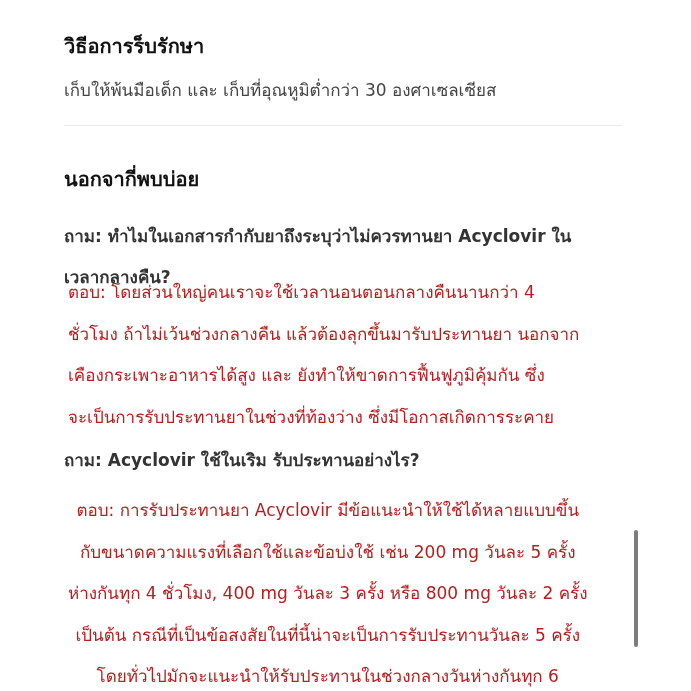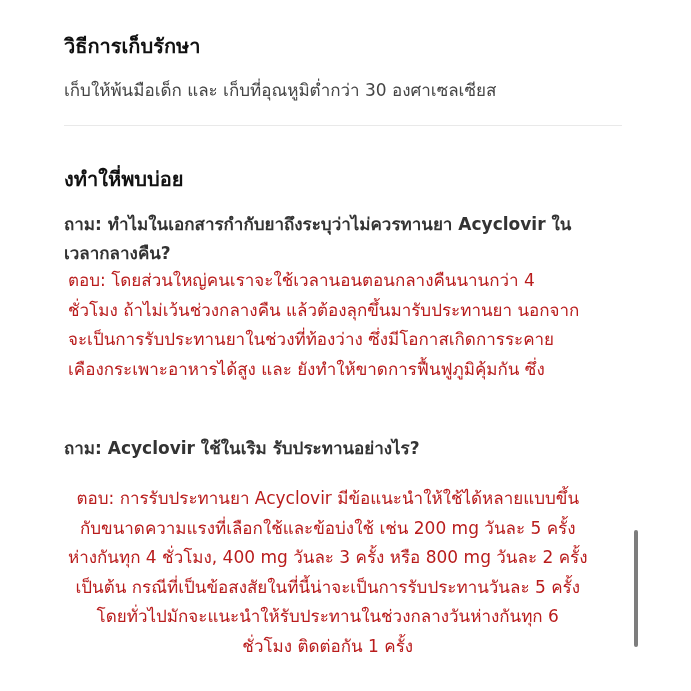--- a/index.html
+++ b/index.html
@@ -3,42 +3,42 @@
 <meta charset="utf-8">
 <style>
   html, body { margin: 0; padding: 0; background: #ffffff; }
   body { width: 691px; height: 691px; overflow: hidden; position: relative;
          font-family: "DejaVu Sans", "Liberation Sans", sans-serif; color: #1c1c1e; }
   .content { position: absolute; left: 64px; top: 0; width: 560px; }
   .h2 { position: absolute; left: 0; font-weight: bold; font-size: 20px; color: #111111; white-space: nowrap; }
   .body-text { position: absolute; left: 0; font-size: 17px; color: #444444; line-height: 29px; white-space: nowrap; text-align: center; }
   .q { position: absolute; left: 0; font-size: 17px; font-weight: bold; color: #333333; line-height: 29px; white-space: nowrap; }
   .a { position: absolute; left: 4px; font-size: 17px; color: #b91c1c; line-height: 29.5px; white-space: nowrap; }
-  .line { display: block; }
+  .line { display: block; margin-top: 12px; }
   .divider { position: absolute; left: 64px; top: 125px; width: 558px; height: 1px; background: #e9e9e9; }
   .scrollbar { position: absolute; left: 634px; top: 530px; width: 4px; height: 117px; background: #7d7d7d; border-radius: 2px; }
 </style>
 </head>
 <body>
 
 <div class="content">
-  <div class="h2" style="top:30px;">วิธีการเก็บรักษา</div>
+  <div class="h2" style="top:30px;">วิธีอการร็บรักษา</div>
   <div class="body-text" style="top:76px;">เก็บให้พ้นมือเด็ก และ เก็บที่อุณหูมิต่ำกว่า 30 องศาเซลเซียส</div>
 
-  <div class="h2" style="top:163px;">งทำใหี่พบบ่อย</div>
+  <div class="h2" style="top:163px;">นอกจากี่พบบ่อย</div>
 
   <div class="q" style="top:210px;">
     <span class="line">ถาม: ทำไมในเอกสารกำกับยาถึงระบุว่าไม่ควรทานยา Acyclovir ใน</span>
     <span class="line">เวลากลางคืน?</span>
   </div>
   <div class="a" style="top:266px;">
     <span class="line">ตอบ: โดยส่วนใหญ่คนเราจะใช้เวลานอนตอนกลางคืนนานกว่า 4</span>
     <span class="line">ชั่วโมง ถ้าไม่เว้นช่วงกลางคืน แล้วต้องลุกขึ้นมารับประทานยา นอกจาก</span>
+    <span class="line">เคืองกระเพาะอาหารได้สูง และ ยังทำให้ขาดการฟื้นฟูภูมิคุ้มกัน ซึ่ง</span>
     <span class="line">จะเป็นการรับประทานยาในช่วงที่ท้องว่าง ซึ่งมีโอกาสเกิดการระคาย</span>
-    <span class="line">เคืองกระเพาะอาหารได้สูง และ ยังทำให้ขาดการฟื้นฟูภูมิคุ้มกัน ซึ่ง</span>
   </div>
 
   <div class="q" style="top:434px;">
     <span class="line">ถาม: Acyclovir ใช้ในเริม รับประทานอย่างไร?</span>
   </div>
   <div class="a" style="top:484px;text-align:center;">
     <span class="line">ตอบ: การรับประทานยา Acyclovir มีข้อแนะนำให้ใช้ได้หลายแบบขึ้น</span>
     <span class="line">กับขนาดความแรงที่เลือกใช้และข้อบ่งใช้ เช่น 200 mg วันละ 5 ครั้ง</span>
     <span class="line">ห่างกันทุก 4 ชั่วโมง, 400 mg วันละ 3 ครั้ง หรือ 800 mg วันละ 2 ครั้ง</span>
     <span class="line">เป็นต้น กรณีที่เป็นข้อสงสัยในที่นี้น่าจะเป็นการรับประทานวันละ 5 ครั้ง</span>

